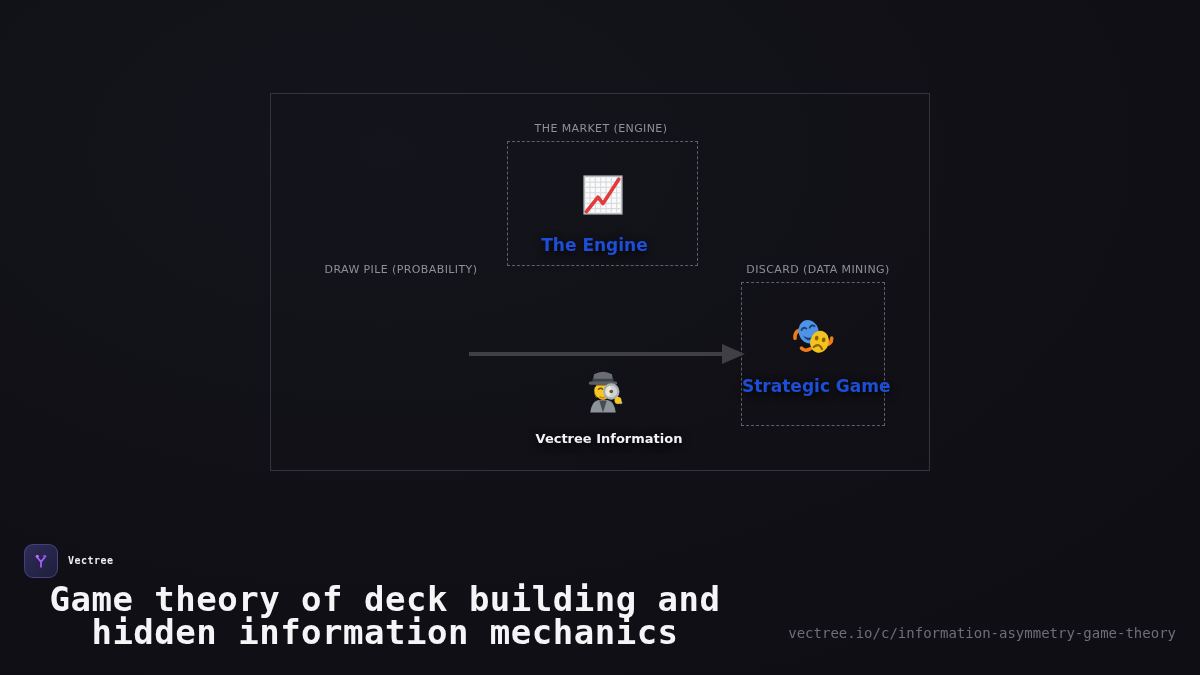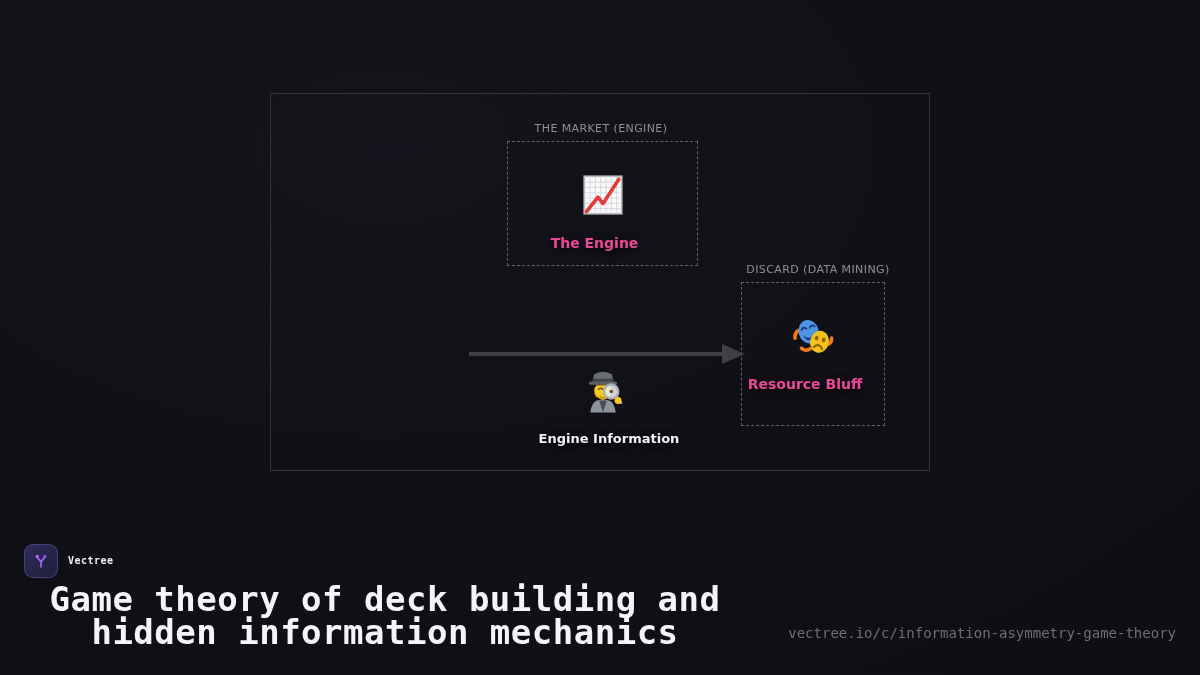--- a/index.html
+++ b/index.html
@@ -18,21 +18,21 @@
   .node-label{
     position:absolute;height:16px;line-height:16px;text-align:center;
     font-size:11px;letter-spacing:0.4px;color:#8f8f99;white-space:nowrap;
   }
   .node-box{
     position:absolute;border:1.5px dashed #60606a;
   }
   .node-icon{position:absolute;left:0;right:0;display:flex;justify-content:center;}
   .node-caption{
     position:absolute;top:93px;left:0;right:16px;text-align:center;
-    font-size:14px;font-weight:bold;color:#ec4899;
+    font-size:17px;font-weight:bold;color:#1d4ed8;
     text-shadow:0 2px 8px rgba(0,0,0,0.9);white-space:nowrap;
   }
   .lbl-market{left:180px;top:27px;width:300px;}
   .box-market{left:236px;top:47px;width:189px;height:123px;}
   .lbl-draw{left:-20px;top:168px;width:300px;}
   .box-draw{left:47px;top:188px;width:142px;height:142px;}
   .lbl-discard{left:397px;top:168px;width:300px;}
   .box-discard{left:470px;top:188px;width:142px;height:142px;}
   .arrow-svg{position:absolute;left:194px;top:245px;}
   .hidden-icon{position:absolute;left:308px;top:272px;width:48px;height:48px;}
@@ -77,20 +77,21 @@
       <div class="node-icon" style="top:30px">
         <svg width="46" height="46" viewBox="0 0 64 64">
           <rect x="6" y="6" width="52" height="52" fill="#fbfbfb" stroke="#b9bdc2" stroke-width="2.5"></rect>
           <path d="M14 8V56 M21.4 8V56 M28.8 8V56 M36.2 8V56 M43.6 8V56 M51 8V56 M8 14H56 M8 21.4H56 M8 28.8H56 M8 36.2H56 M8 43.6H56 M8 51H56" stroke="#d8dbde" stroke-width="1.6" fill="none"></path>
           <path d="M9 55 L25 35 L32 44 L54 10" fill="none" stroke="#e23b3b" stroke-width="5" stroke-linecap="round" stroke-linejoin="round"></path>
         </svg>
       </div>
       <div class="node-caption">The Engine</div>
     </div>
 
+    <div class="node-label lbl-draw">DRAW PILE (PROBABILITY)</div>
 
     <div class="node-label lbl-discard">DISCARD (DATA MINING)</div>
     <div class="node-box box-discard">
       <div class="node-icon" style="top:30px">
         <svg width="46" height="46" viewBox="0 0 64 64">
           <path d="M13 24 q-7 3 -6 11" fill="none" stroke="#ef7b1a" stroke-width="5" stroke-linecap="round"></path>
           <path d="M50 44 q8 -1 8 -9" fill="none" stroke="#ef7b1a" stroke-width="5" stroke-linecap="round"></path>
           <path d="M28 50 q-8 4 -12 -1" fill="none" stroke="#ef7b1a" stroke-width="5" stroke-linecap="round"></path>
           <g transform="rotate(-16 26 26)">
             <ellipse cx="26" cy="26" rx="14" ry="16.5" fill="#4f94e4"></ellipse>
@@ -99,21 +100,21 @@
             <path d="M17 29 q9 11 18 0 q-2 9 -9 9 q-7 0 -9 -9 z" fill="#173f7d"></path>
           </g>
           <g transform="rotate(14 41 40)">
             <ellipse cx="41" cy="40" rx="13" ry="15.5" fill="#f4c21f"></ellipse>
             <ellipse cx="36" cy="36" rx="2.6" ry="3.2" fill="#8a6200"></ellipse>
             <ellipse cx="46" cy="36" rx="2.6" ry="3.2" fill="#8a6200"></ellipse>
             <path d="M35 49 q6 -8 12 0" fill="none" stroke="#8a6200" stroke-width="3" stroke-linecap="round"></path>
           </g>
         </svg>
       </div>
-      <div class="node-caption">Resource Bluff</div>
+      <div class="node-caption">Strategic Game</div>
     </div>
 
     <svg class="arrow-svg" width="284" height="30">
       <line x1="4" y1="15" x2="260" y2="15" stroke="#3f3f45" stroke-width="4"></line>
       <polygon points="257,5 257,25 280,15" fill="#3f3f45"></polygon>
     </svg>
 
     <div class="hidden-icon">
       <svg width="48" height="48" viewBox="0 0 64 64">
         <path d="M15 62 q2 -14 9 -16 l8 -2 8 2 q7 2 9 16 z" fill="#8d939a"></path>
@@ -125,21 +126,21 @@
         <path d="M28 41 q4 3 7 0" fill="none" stroke="#c77f00" stroke-width="1.8" stroke-linecap="round"></path>
         <path d="M20 11 q12 -7 24 0 l1.5 9 h-27 z" fill="#696e74"></path>
         <rect x="18" y="17" width="28" height="4.5" fill="#3f4347"></rect>
         <rect x="13" y="20.5" width="38" height="4.5" rx="2.2" fill="#5b6066"></rect>
         <circle cx="43" cy="34" r="9.5" fill="#e8edf0" fill-opacity="0.88" stroke="#a9afb5" stroke-width="3"></circle>
         <circle cx="43" cy="34" r="2.4" fill="#6d4c2f"></circle>
         <line x1="50" y1="41" x2="56" y2="49" stroke="#a9afb5" stroke-width="3.6" stroke-linecap="round"></line>
         <circle cx="52" cy="46" r="4.6" fill="#f7c81e"></circle>
       </svg>
     </div>
-    <div class="hidden-caption">Engine Information</div>
+    <div class="hidden-caption">Vectree Information</div>
 
   </div>
 
   <div class="logo-badge">
     <svg width="20" height="20" viewBox="0 0 24 24">
       <path d="M12 19 V13 M12 13 L7.5 7.5 M12 13 L16.5 7.5" fill="none" stroke="#a35ef2" stroke-width="2.2" stroke-linecap="round"></path>
       <circle cx="7.5" cy="6.3" r="1.9" fill="#c26bfa"></circle>
       <circle cx="16.5" cy="6.3" r="1.9" fill="#8a4df0"></circle>
     </svg>
   </div>

